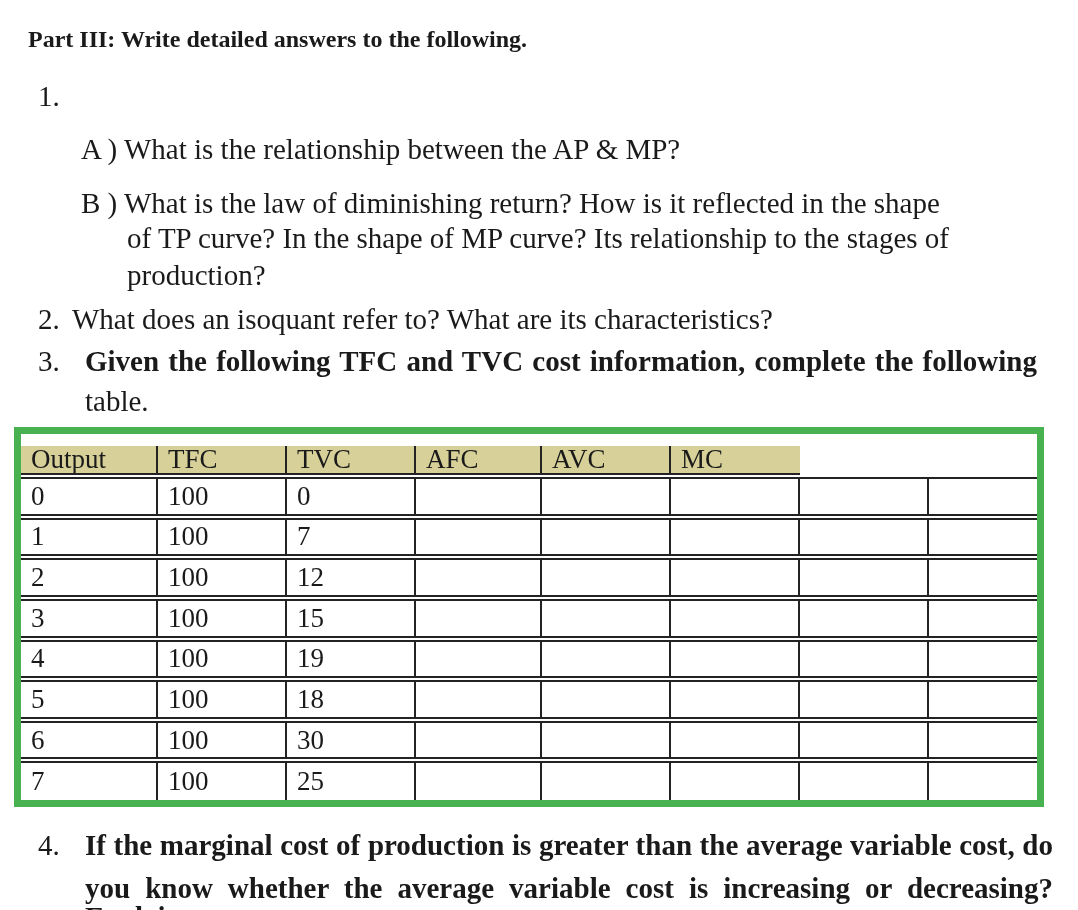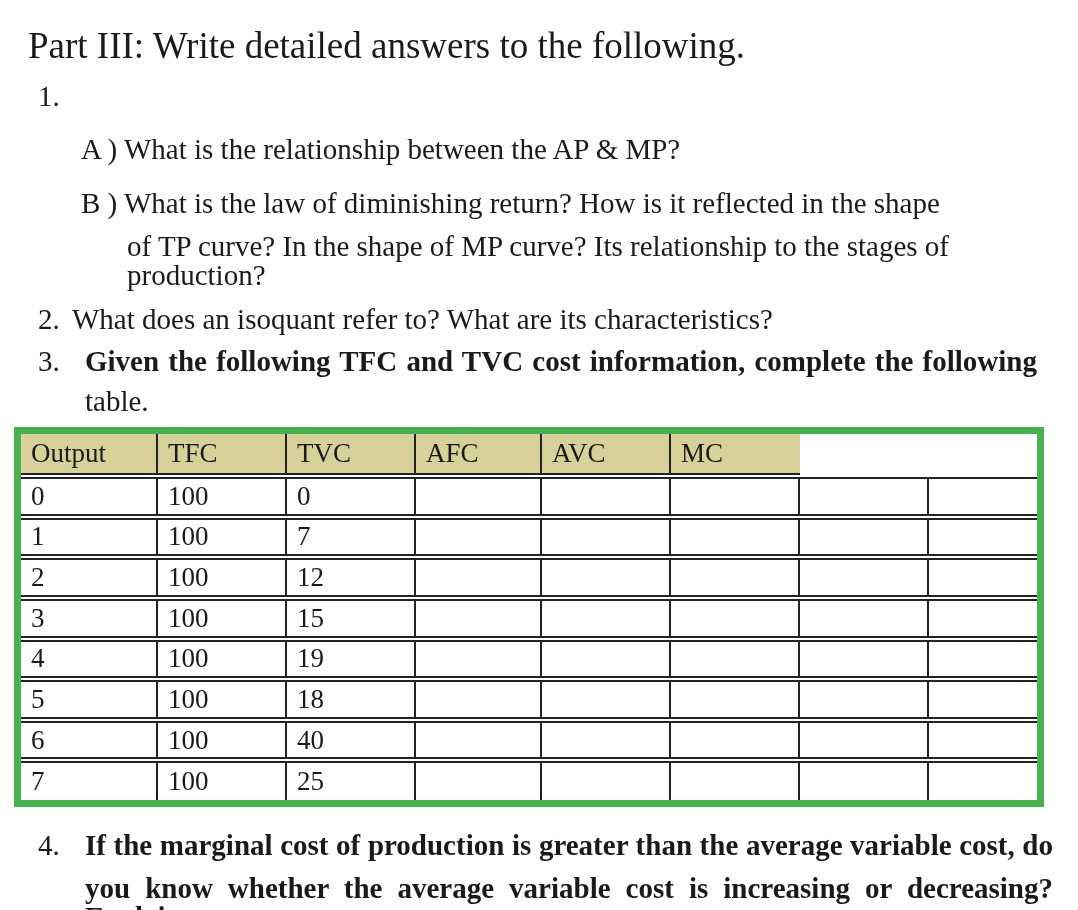--- a/index.html
+++ b/index.html
@@ -4,32 +4,32 @@
 <style>
   html,body{margin:0;padding:0;background:#fff;}
   .page{
     position:relative;width:1078px;height:910px;background:#ffffff;
     font-family:"Liberation Serif","DejaVu Serif",serif;
     color:var(--ink,#1a1a1a);overflow:hidden;
   }
   .line{
     position:absolute;font-size:29px;line-height:1;white-space:nowrap;
   }
-  .heading{font-weight:400;font-size:37px;}
+  .heading{font-weight:700;font-size:24px;}
   .just{
     white-space:normal;text-align:justify;text-align-last:justify;font-weight:bold;
   }
   
   .tbl{
     position:absolute;left:14px;top:427px;width:1030px;height:380px;
     box-sizing:border-box;border:7px solid var(--table-border,#48b150);
     background:#fff;display:flex;flex-direction:column;gap:2px;
   }
   .trow{display:flex;min-height:0;}
-  .hrow{flex:0 0 41px;height:41px;}
+  .hrow{flex:0 0 41px;height:41px;align-items:flex-end;}
   .drow{flex:1 1 0;}
   .cell{
     box-sizing:border-box;display:flex;align-items:center;
     padding-left:10px;font-size:27px;line-height:1;color:var(--ink,#1a1a1a);
     border-right:2px solid var(--grid-line,#232323);
     overflow:hidden;
   }
   .hrow .cell{
     background:var(--header-bg,#d7d199);
     border-bottom:2px solid var(--grid-line,#232323);
@@ -54,21 +54,21 @@
 
 <div class="page">
 
   <div class="line heading" style="left:28px;top:27px">Part III: Write detailed answers to the following.</div>
 
   <div class="line" style="left:38px;top:82px">1.</div>
 
   <div class="line" style="left:81px;top:135px">A ) What is the relationship between the AP &amp; MP?</div>
 
   <div class="line" style="left:81px;top:189px">B ) What is the law of diminishing return? How is it reflected in the shape</div>
-  <div class="line" style="left:127px;top:232px">of TP curve? In the shape of MP curve? Its relationship to the stages of</div>
+  <div class="line" style="left:127px;top:224px">of TP curve? In the shape of MP curve? Its relationship to the stages of</div>
   <div class="line" style="left:127px;top:261px">production?</div>
 
   <div class="line" style="left:38px;top:305px">2.</div>
   <div class="line" style="left:72px;top:305px">What does an isoquant refer to? What are its characteristics?</div>
 
   <div class="line" style="left:38px;top:347px">3.</div>
   <div class="line just" style="left:85px;top:347px;width:952px">Given the following TFC and TVC cost information, complete the following</div>
   <div class="line" style="left:85px;top:387px">table.</div>
 
   <div class="tbl">
@@ -137,21 +137,21 @@
         <div class="cell">18</div>
         <div class="cell"></div>
         <div class="cell"></div>
         <div class="cell"></div>
         <div class="cell"></div>
         <div class="cell"></div>
       </div>
       <div class="trow drow">
         <div class="cell">6</div>
         <div class="cell">100</div>
-        <div class="cell">40</div>
+        <div class="cell">30</div>
         <div class="cell"></div>
         <div class="cell"></div>
         <div class="cell"></div>
         <div class="cell"></div>
         <div class="cell"></div>
       </div>
       <div class="trow drow">
         <div class="cell">7</div>
         <div class="cell">100</div>
         <div class="cell">25</div>

